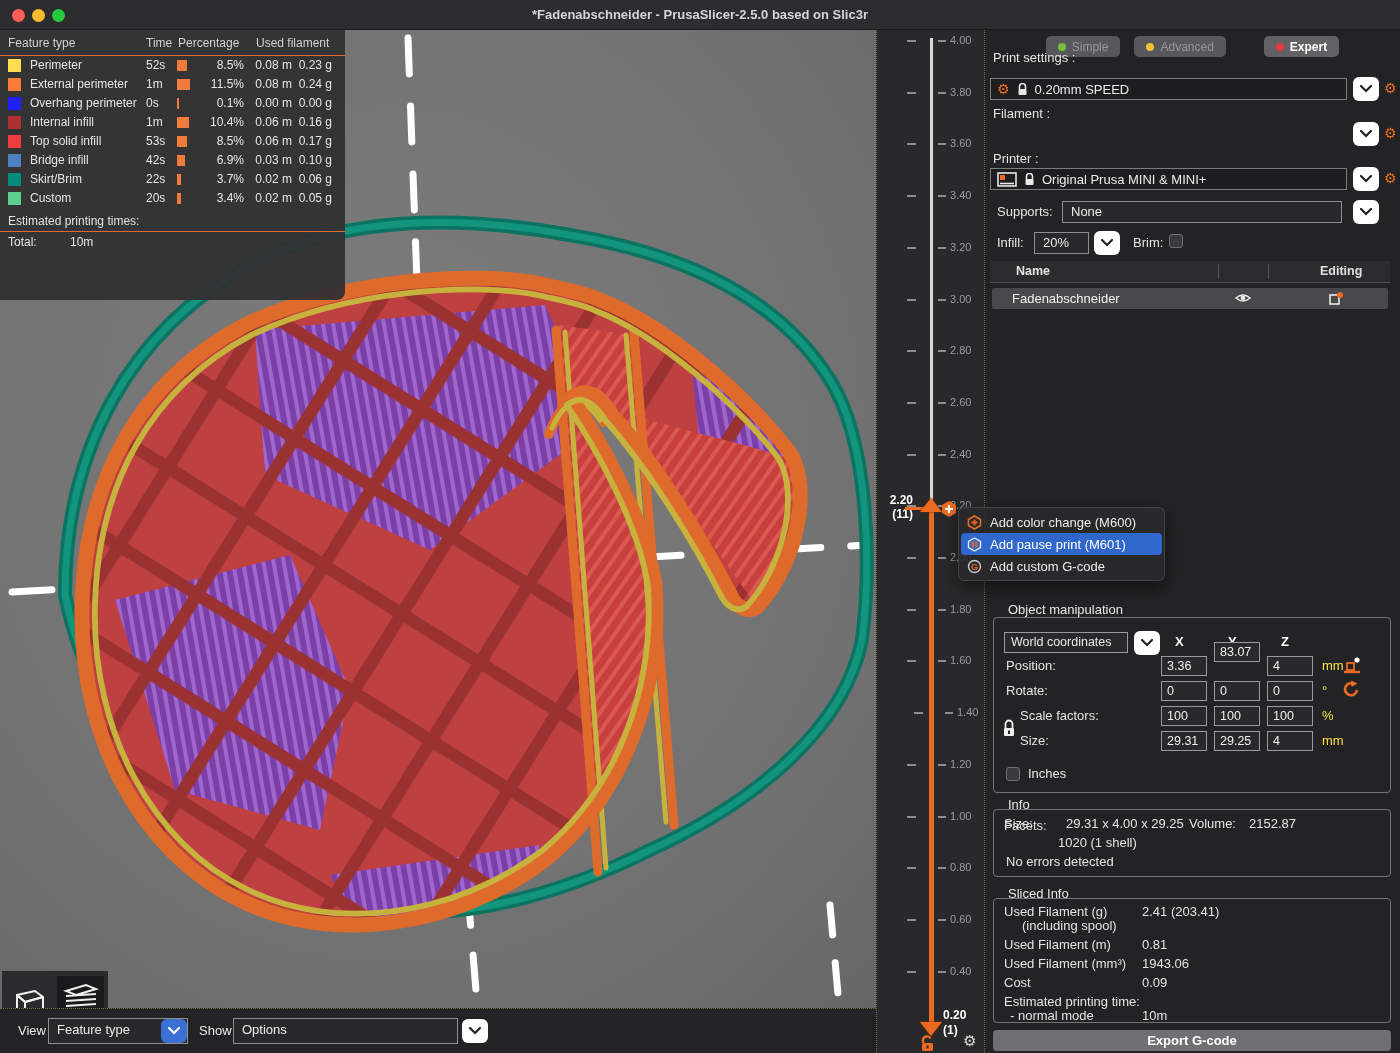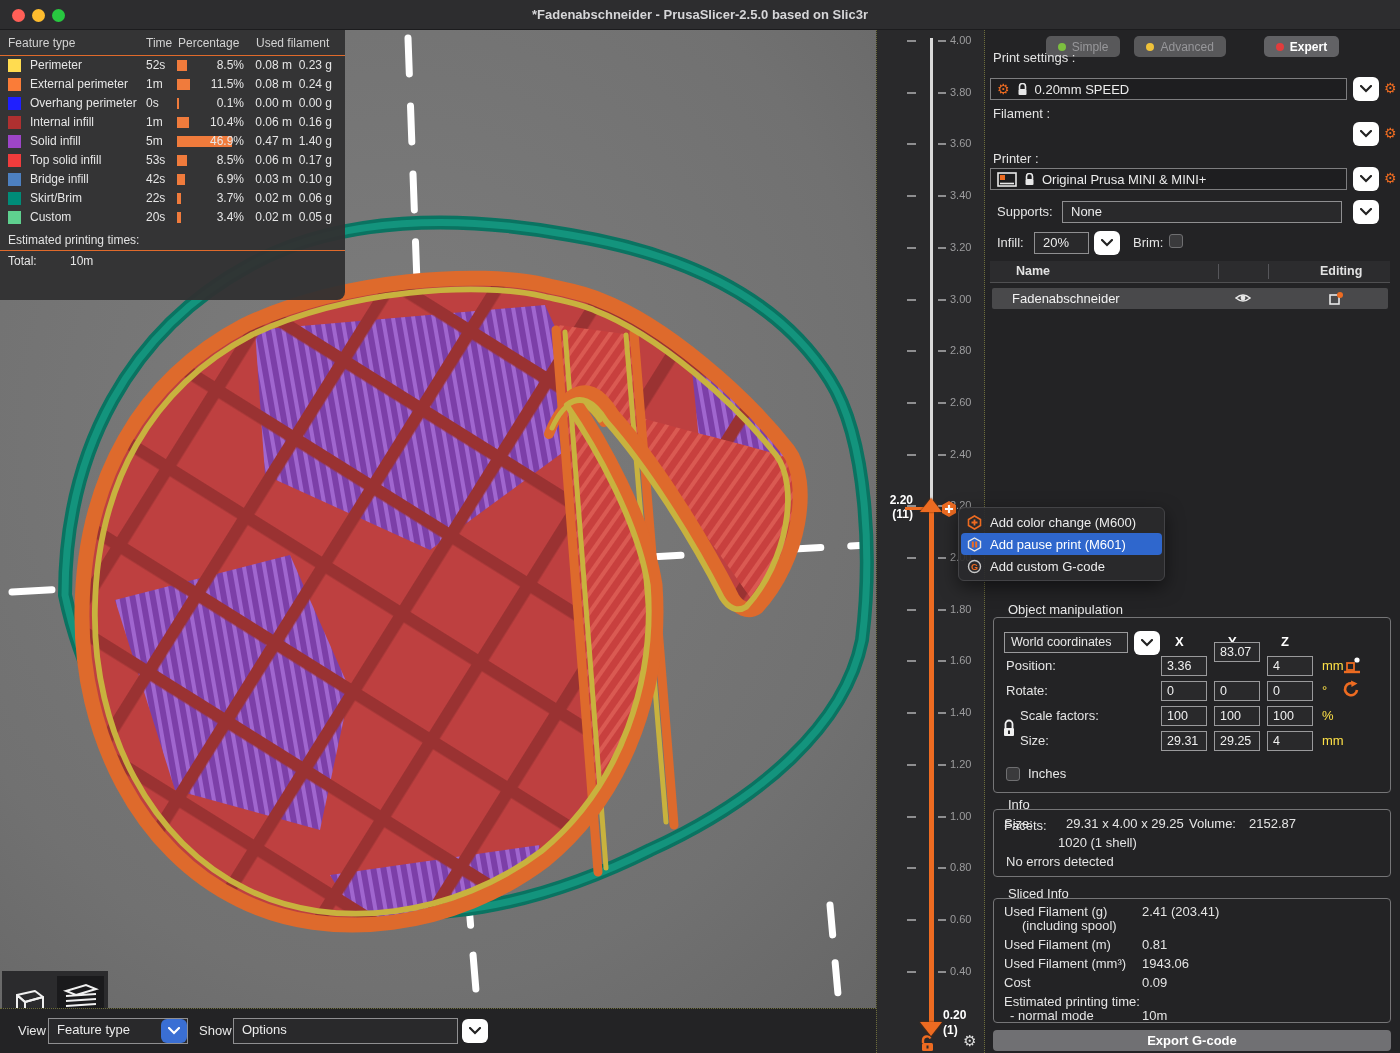--- a/index.html
+++ b/index.html
@@ -248,29 +248,20 @@
         <div class="lg-row">
           <span class="lg-sw" style="background:#AF3030"></span>
           <span class="lg-label">Internal infill</span>
           <span class="lg-time">1m</span>
           <span class="lg-bar" style="width:12.168px"></span>
           <span class="lg-pct">10.4%</span>
           <span class="lg-m">0.06 m</span>
           <span class="lg-g">0.16 g</span>
         </div>
         <div class="lg-row">
-          <span class="lg-sw" style="background:#9D45C8"></span>
-          <span class="lg-label">Solid infill</span>
-          <span class="lg-time">5m</span>
-          <span class="lg-bar" style="width:54.873px"></span>
-          <span class="lg-pct">46.9%</span>
-          <span class="lg-m">0.47 m</span>
-          <span class="lg-g">1.40 g</span>
-        </div>
-        <div class="lg-row">
           <span class="lg-sw" style="background:#F03C3C"></span>
           <span class="lg-label">Top solid infill</span>
           <span class="lg-time">53s</span>
           <span class="lg-bar" style="width:9.945px"></span>
           <span class="lg-pct">8.5%</span>
           <span class="lg-m">0.06 m</span>
           <span class="lg-g">0.17 g</span>
         </div>
         <div class="lg-row">
           <span class="lg-sw" style="background:#4D80C0"></span>
@@ -369,21 +360,21 @@
         <div class="ltick" style="top: 572.7px;">
           <span class="d1"></span>
           <span class="d2"></span>
           <span class="tv">1.80</span>
         </div>
         <div class="ltick" style="top: 624.4px;">
           <span class="d1"></span>
           <span class="d2"></span>
           <span class="tv">1.60</span>
         </div>
-        <div class="ltick" style="top: 676.1px;">
+        <div class="ltick" style="top: 676.1px; margin-left: 7px;">
           <span class="d1"></span>
           <span class="d2"></span>
           <span class="tv">1.40</span>
         </div>
         <div class="ltick" style="top: 727.8px;">
           <span class="d1"></span>
           <span class="d2"></span>
           <span class="tv">1.20</span>
         </div>
         <div class="ltick" style="top: 779.5px;">

